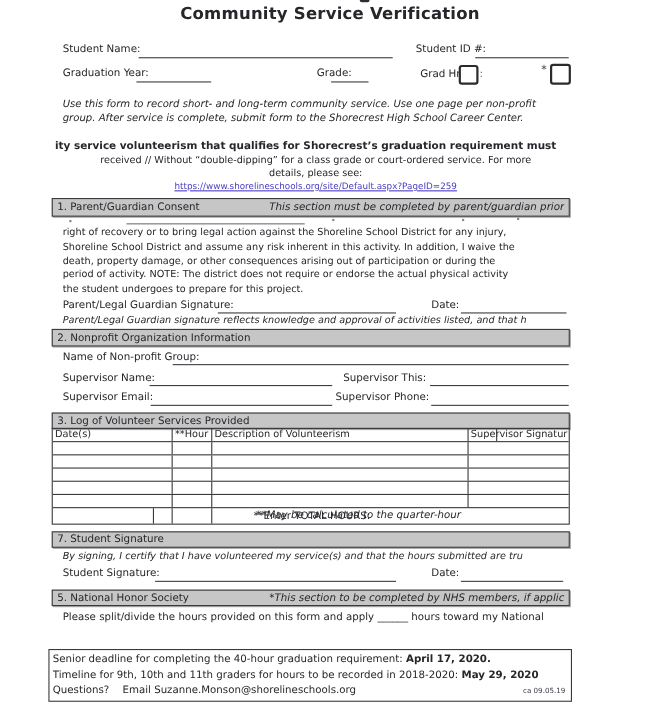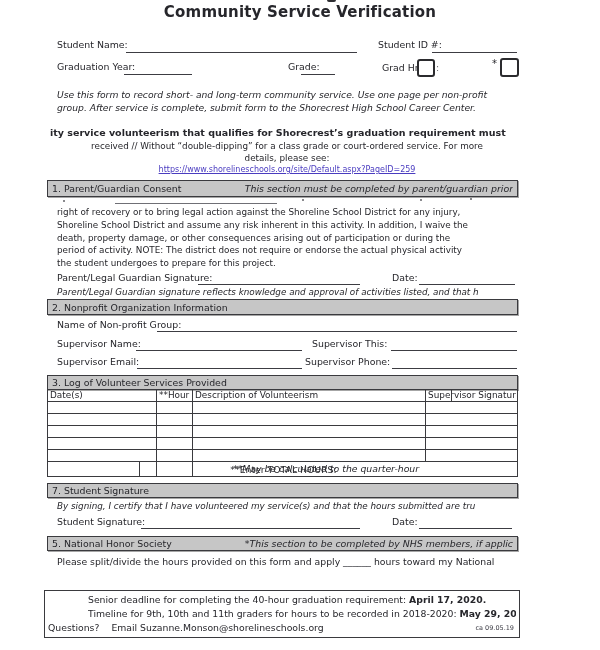--- a/index.html
+++ b/index.html
@@ -31,21 +31,21 @@
   .trow.hdr{height:11px;}
   .tc{border-right:1px solid #3a3a3e;overflow:hidden;white-space:nowrap;
       font-size:8.9px;line-height:11px;padding:0 2px;}
   .c1{width:104px;}.c2{width:31px;}.c3{width:228px;}.c4{flex:1;border-right:none;}
   .tfootrow{display:flex;height:14px;position:relative;align-items:center;
             font-size:9.3px;white-space:nowrap;justify-content:center;}
   .vseg{position:absolute;top:0;bottom:0;width:1px;background:#3a3a3e;}
   .dbox{position:absolute;left:44px;top:590px;width:468px;height:42px;
         border:1px solid #3a3a3e;padding:2px 3px;font-size:9.3px;line-height:14px;
         overflow:hidden;}
-  .dline{white-space:nowrap;overflow:hidden;margin-left:40px;}
+  .dline{white-space:nowrap;overflow:hidden;}
   .dline3{display:flex;align-items:center;white-space:nowrap;}
   .ver{margin-left:auto;font-size:6.5px;color:#3d3d46;padding-right:2px;}
 </style>
 </head>
 <body>
 
 <div class="page">
 
   <div class="remnant"></div>
   <div class="title">Community Service Verification</div>

